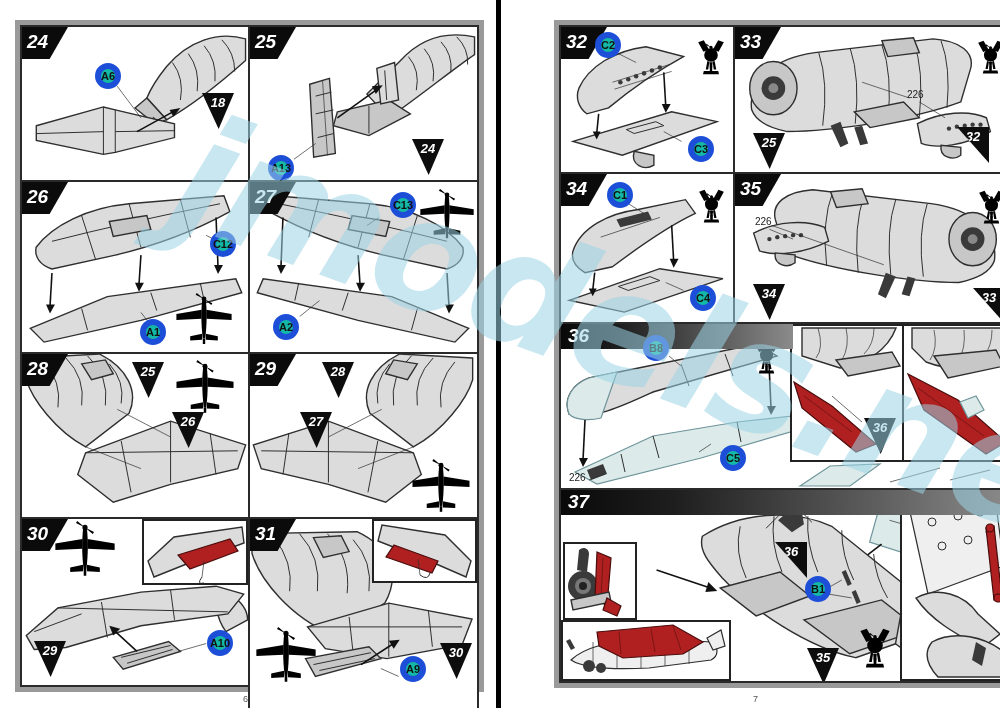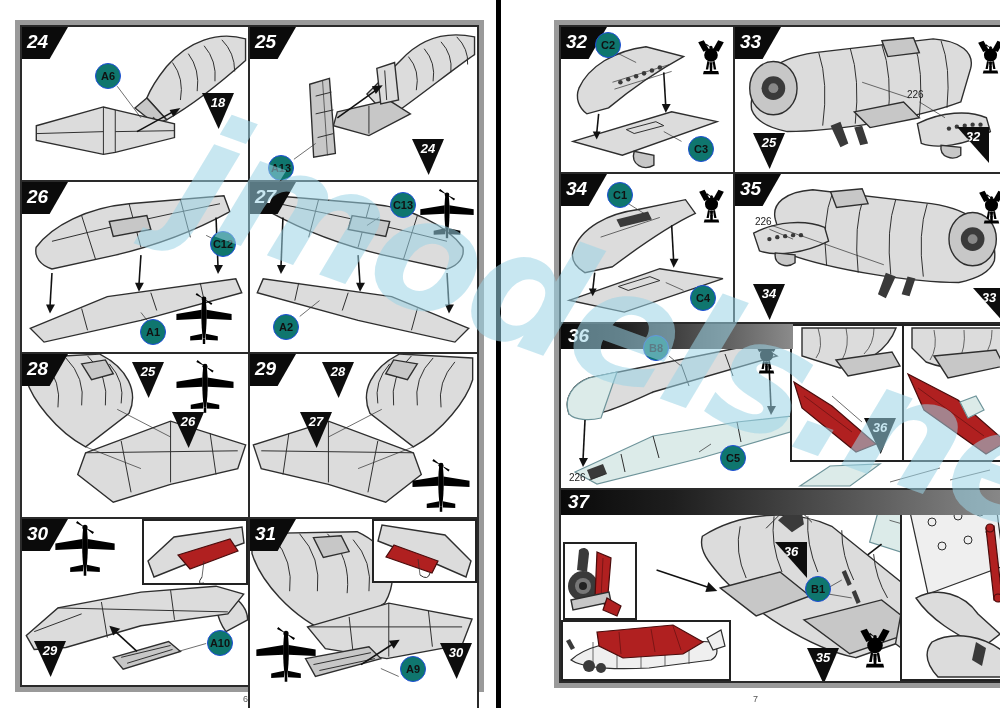--- a/index.html
+++ b/index.html
@@ -14,21 +14,21 @@
   .corner{position:absolute;left:0;top:0;width:46px;height:32px;background:#0b0b0b;
           clip-path:polygon(0 0,100% 0,60% 100%,0 100%);color:#fff;z-index:6;
           font:italic 800 19px/30px "Liberation Sans",sans-serif;padding-left:5px;box-sizing:border-box}
   .hbar{position:absolute;left:0;top:0;right:0;height:25px;z-index:5;color:#fff;
         background:linear-gradient(90deg,#090909 0%,#1e1e1e 25%,#5e5e5e 70%,#8b8b8b 100%);
         font:italic 800 19px/24px "Liberation Sans",sans-serif;padding-left:7px;box-sizing:border-box}
   .ref{position:absolute;width:32px;height:36px;background:#0d0d0d;z-index:6;
        clip-path:polygon(0 0,100% 0,52% 100%);color:#fff;text-align:center;
        font:italic 800 13px/1 "Liberation Sans",sans-serif;padding-top:3px;box-sizing:border-box}
   .ref.rt{clip-path:polygon(0 0,100% 0,100% 100%)}
-  .pl{position:absolute;width:26px;height:26px;border:1px solid #1d4ed8;border-radius:50%;background:#0f766e;
+  .pl{position:absolute;width:26px;height:26px;border:6px solid #1d4ed8;border-radius:50%;background:#14b8a6;
       z-index:6;display:flex;align-items:center;justify-content:center;
       font:700 11px "Liberation Sans",sans-serif;color:#111;box-sizing:border-box}
   .pn{position:absolute;z-index:6;font:400 10px "Liberation Sans",sans-serif;color:#222}
   .inset{position:absolute;background:#fff;border:2px solid #222;box-sizing:border-box;overflow:hidden;z-index:4}
   .sil{position:absolute;z-index:3}
   .pgnum{position:absolute;font:400 9px "Liberation Sans",sans-serif;color:#555}
   .wm{position:absolute;left:210px;top:92px;z-index:30;pointer-events:none;
       font:italic 800 158px/1 "DejaVu Sans",sans-serif;letter-spacing:-5px;
       color:rgba(154,212,229,0.55);transform:rotate(20deg);transform-origin:0 0;white-space:nowrap}
   

